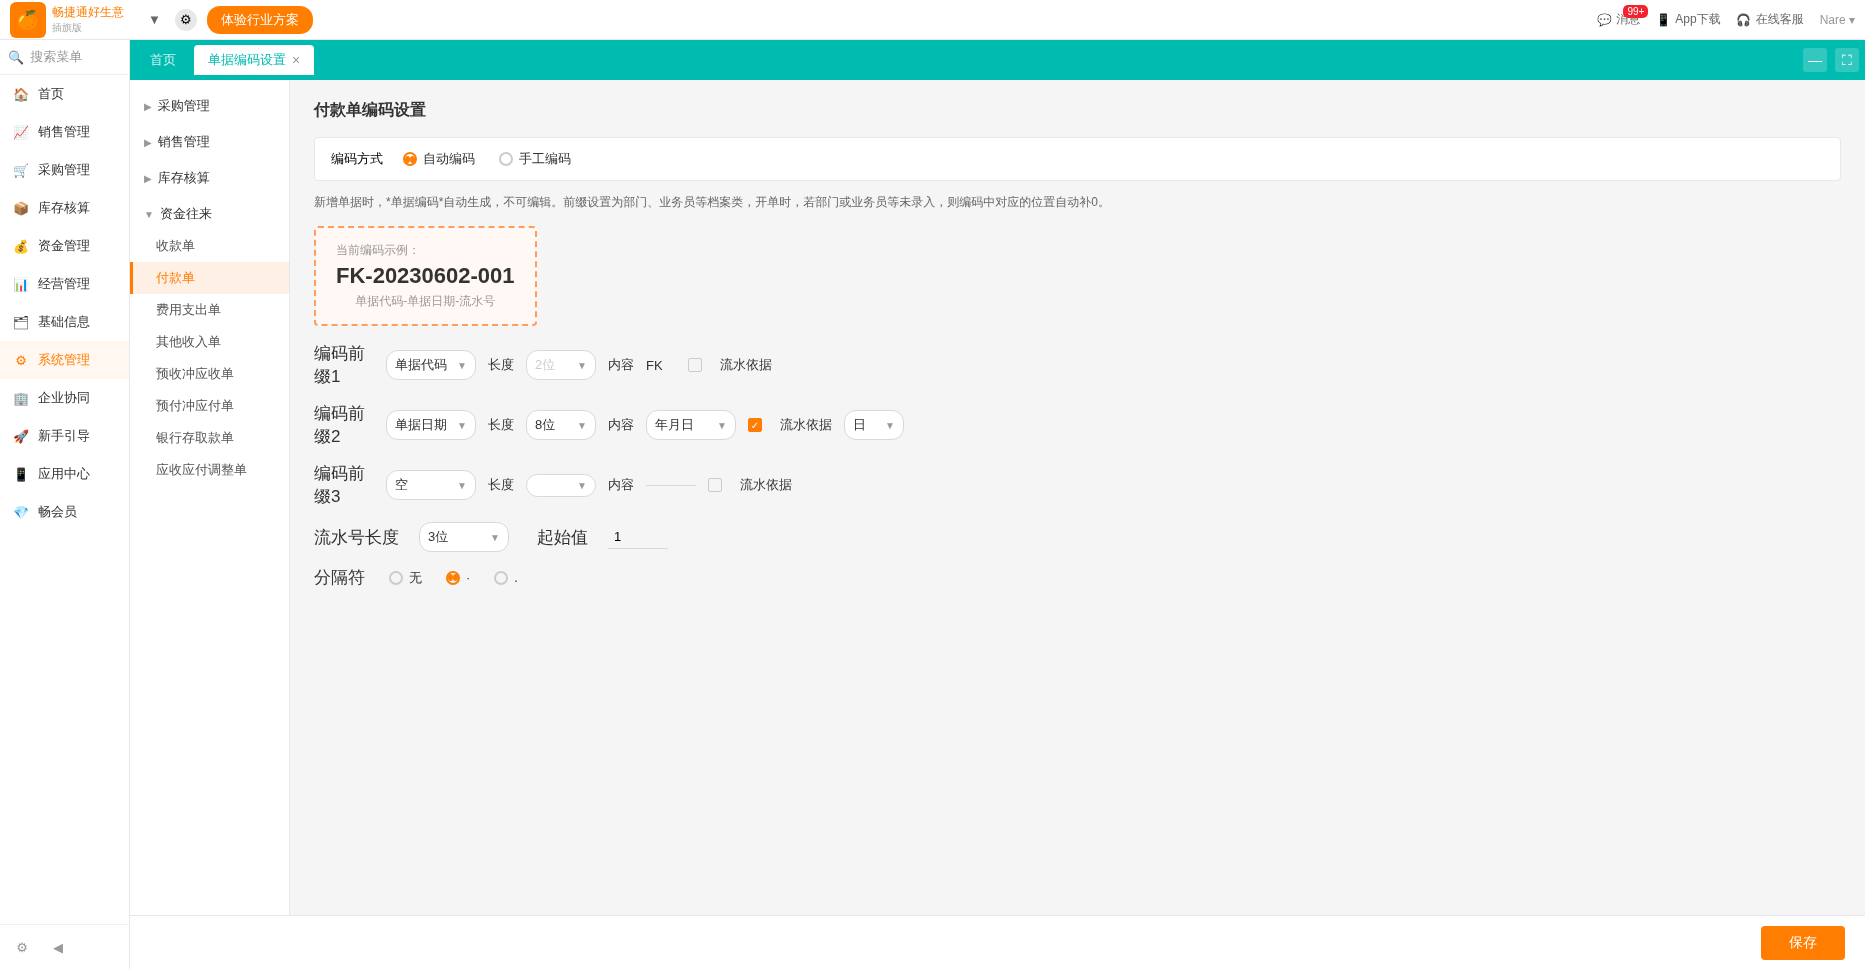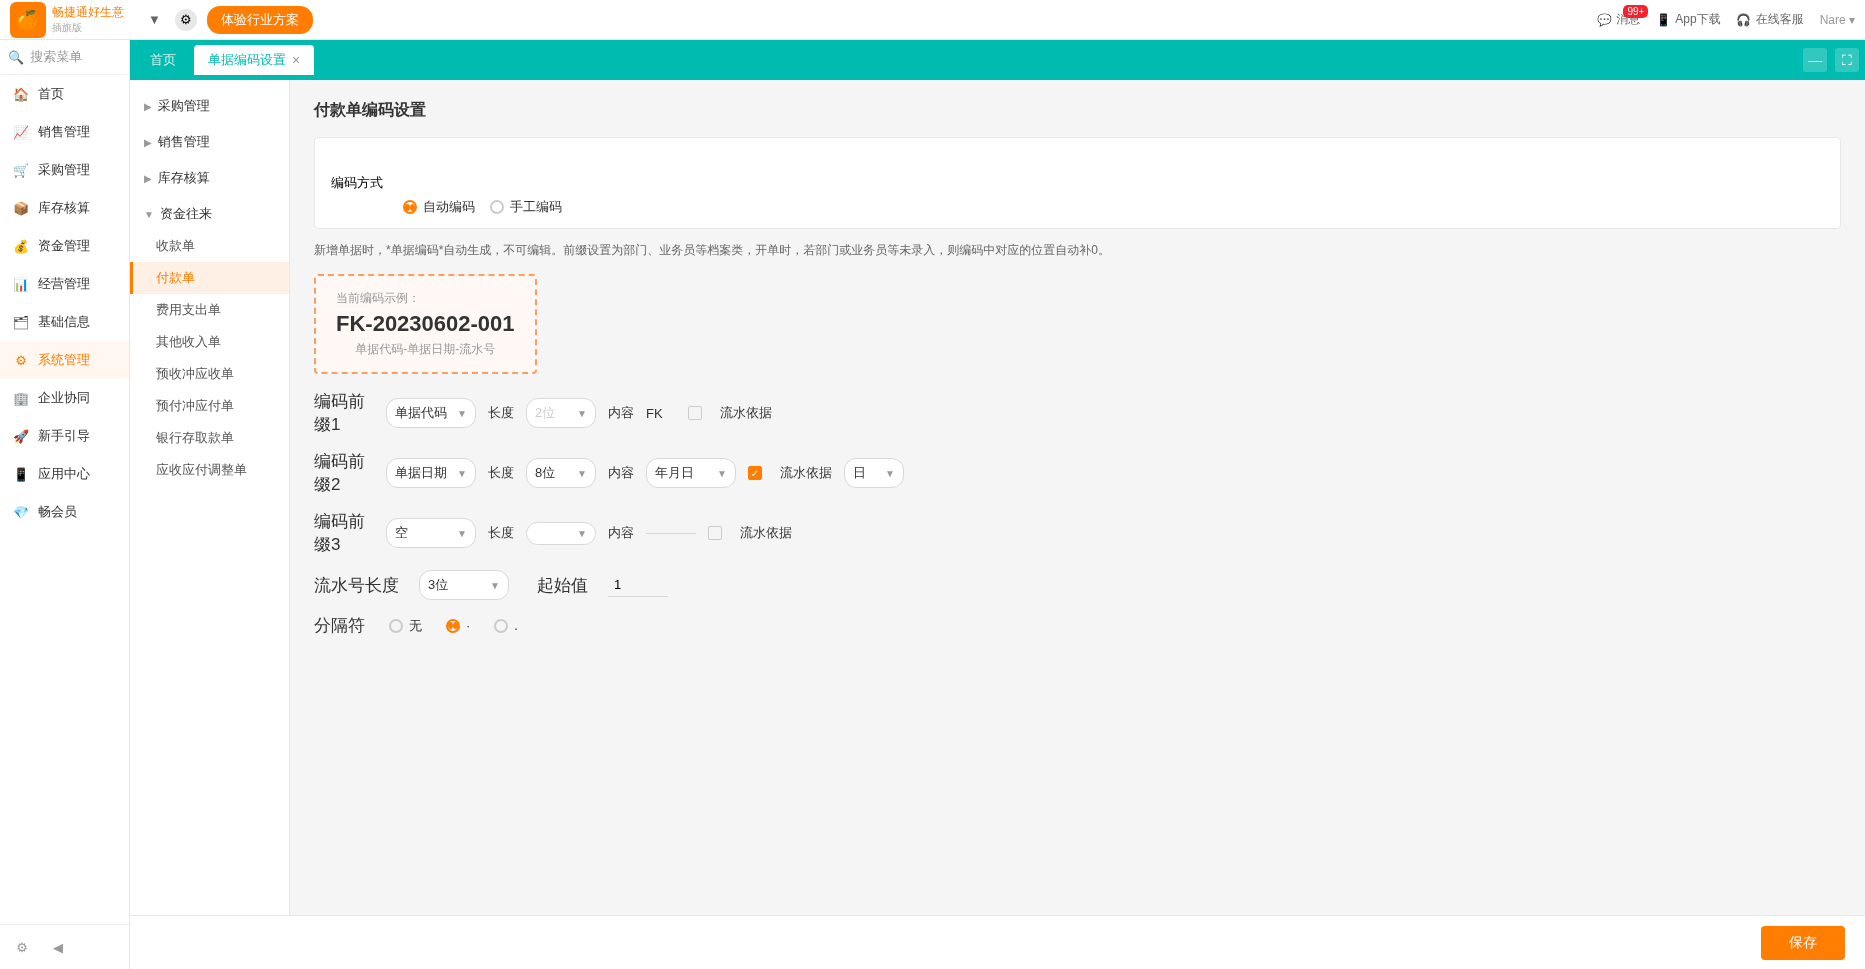--- a/index.html
+++ b/index.html
@@ -49,21 +49,21 @@
     .sub-nav-item.active { color: #ff7d00; background: #fff0e6; border-left: 3px solid #ff7d00; padding-left: 23px; }
     .chevron { display: inline-block; font-size: 10px; color: #999; }
 
     
     .main-content { flex: 1; overflow-y: auto; padding: 20px 24px; background: #f5f5f5; }
 
     .page-title { font-size: 16px; font-weight: bold; color: #333; margin-bottom: 16px; }
 
     
     .encoding-method { background: #fff; border: 1px solid #e8e8e8; border-radius: 4px; padding: 12px 16px; margin-bottom: 12px; display: flex; align-items: center; gap: 20px; }
-    .radio-group { display: flex; align-items: center; gap: 15px; margin-top: 48px; }
+    .radio-group { display: flex; align-items: center; gap: 24px; }
     .radio-item { display: flex; align-items: center; gap: 6px; cursor: pointer; font-size: 13px; color: #333; }
     .radio-circle { width: 14px; height: 14px; border-radius: 50%; border: 2px solid #ccc; display: flex; align-items: center; justify-content: center; flex-shrink: 0; }
     .radio-circle.selected { border-color: #ff7d00; }
     .radio-circle.selected::after { content: ''; width: 7px; height: 7px; background: #ff7d00; border-radius: 50%; }
 
     
     .info-text { font-size: 12px; color: #666; margin-bottom: 14px; line-height: 1.6; }
 
     
     .code-preview { border: 2px dashed #ff9d5c; background: #fff8f5; border-radius: 4px; padding: 14px 20px; display: inline-block; margin-bottom: 16px; }

